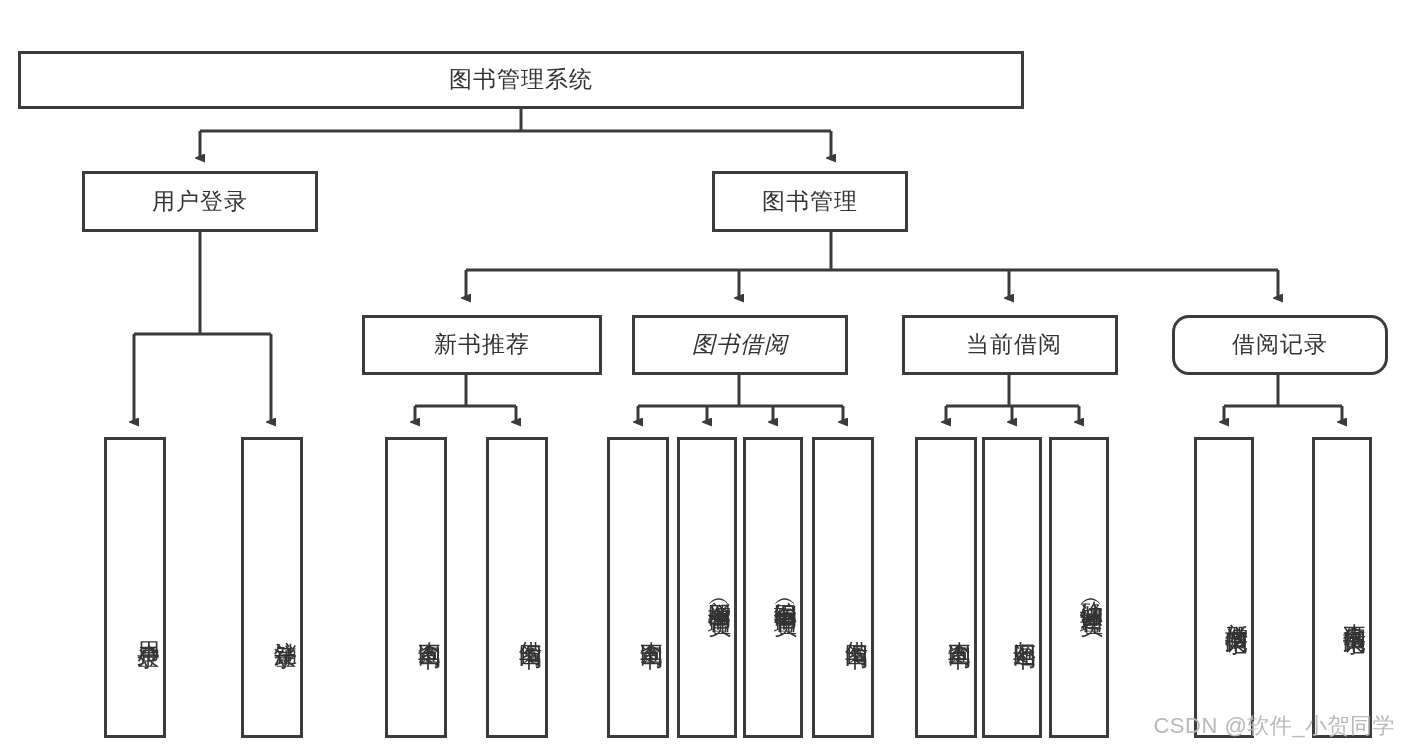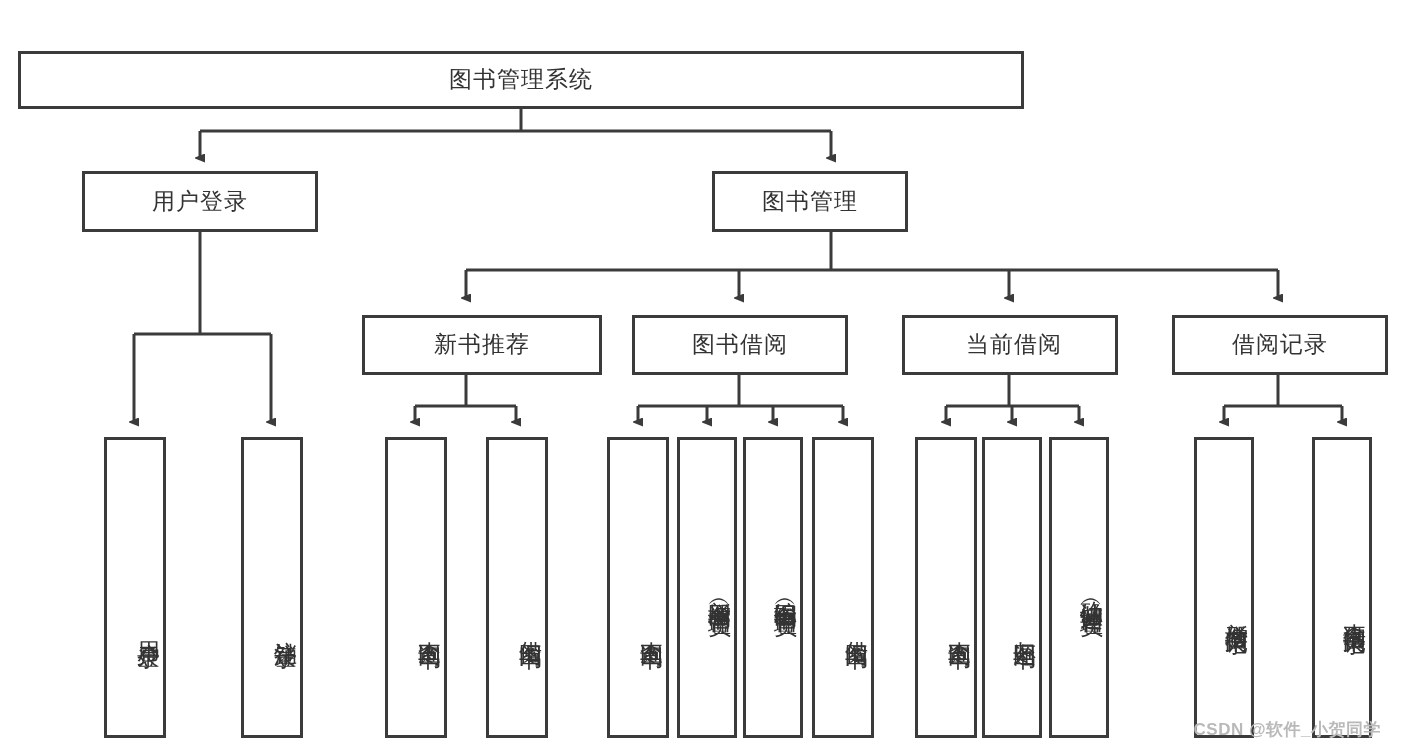--- a/index.html
+++ b/index.html
@@ -51,27 +51,26 @@
     align-items: flex-start;
     justify-content: center;
     padding-top: 6px;
     white-space: nowrap;
   }
   .node-v.pad-top-lg { padding-top: 78px; }
   .node-v.pad-top-md { padding-top: 46px; }
   .node-v.pad-top-xs { padding-top: 8px; }
   #watermark {
     position: absolute;
-    right: 24px;
+    right: 10px;
     bottom: 6px;
-    font-size: 17px;
+    font-size: 22px;
     color: #b9b9b9;
     white-space: nowrap;
     letter-spacing: 0.5px;
-    font-weight: bold;
   }
 </style>
 </head>
 <body>
 
 <div id="diagram-root">
 
   <svg id="edge-layer" viewBox="0 0 1405 747" width="1405" height="747" xmlns="http://www.w3.org/2000/svg">
     <defs>
       <marker id="arrow" markerWidth="10" markerHeight="10" refX="4.5" refY="5" orient="auto" markerUnits="userSpaceOnUse">
@@ -121,23 +120,23 @@
       <path d="M1342,406 L1342,422" marker-end="url(#arrow)"></path>
     </g>
   </svg>
 
   <div class="node node-h" style="left:18px; top:14px; width:1006px; height:58px;margin-top:37px;">图书管理系统</div>
 
   <div class="node node-h" style="left:82px; top:171px; width:236px; height:61px;">用户登录</div>
   <div class="node node-h" style="left:712px; top:171px; width:196px; height:61px;">图书管理</div>
 
   <div class="node node-h" style="left:362px; top:315px; width:240px; height:60px;">新书推荐</div>
-  <div class="node node-h" style="left:632px; top:315px; width:216px; height:60px;">图书借阅</div>
+  <div class="node node-h" style="left:632px; top:315px; width:216px; height:60px;font-style:italic;">图书借阅</div>
   <div class="node node-h" style="left:902px; top:315px; width:216px; height:60px;padding-left:8px;">当前借阅</div>
-  <div class="node node-h" style="left:1172px; top:315px; width:216px; height:60px;">借阅记录</div>
+  <div class="node node-h" style="left:1172px; top:315px; width:216px; height:60px;border-radius:17px;">借阅记录</div>
 
   <div class="node node-v pad-top-lg" style="left:104px; top:437px; width:62px; height:301px;">用户登录</div>
   <div class="node node-v pad-top-lg" style="left:241px; top:437px; width:62px; height:301px;">注销登录</div>
 
   <div class="node node-v pad-top-lg" style="left:385px; top:437px; width:62px; height:301px;">查询图书</div>
   <div class="node node-v pad-top-lg" style="left:486px; top:437px; width:62px; height:301px;">借阅图书</div>
 
   <div class="node node-v pad-top-lg" style="left:607px; top:437px; width:62px; height:301px;">查询图书</div>
   <div class="node node-v pad-top-xs" style="left:677px; top:437px; width:60px; height:301px;">新增图书（管理员）</div>
   <div class="node node-v pad-top-xs" style="left:743px; top:437px; width:60px; height:301px;">编辑图书（管理员）</div>

